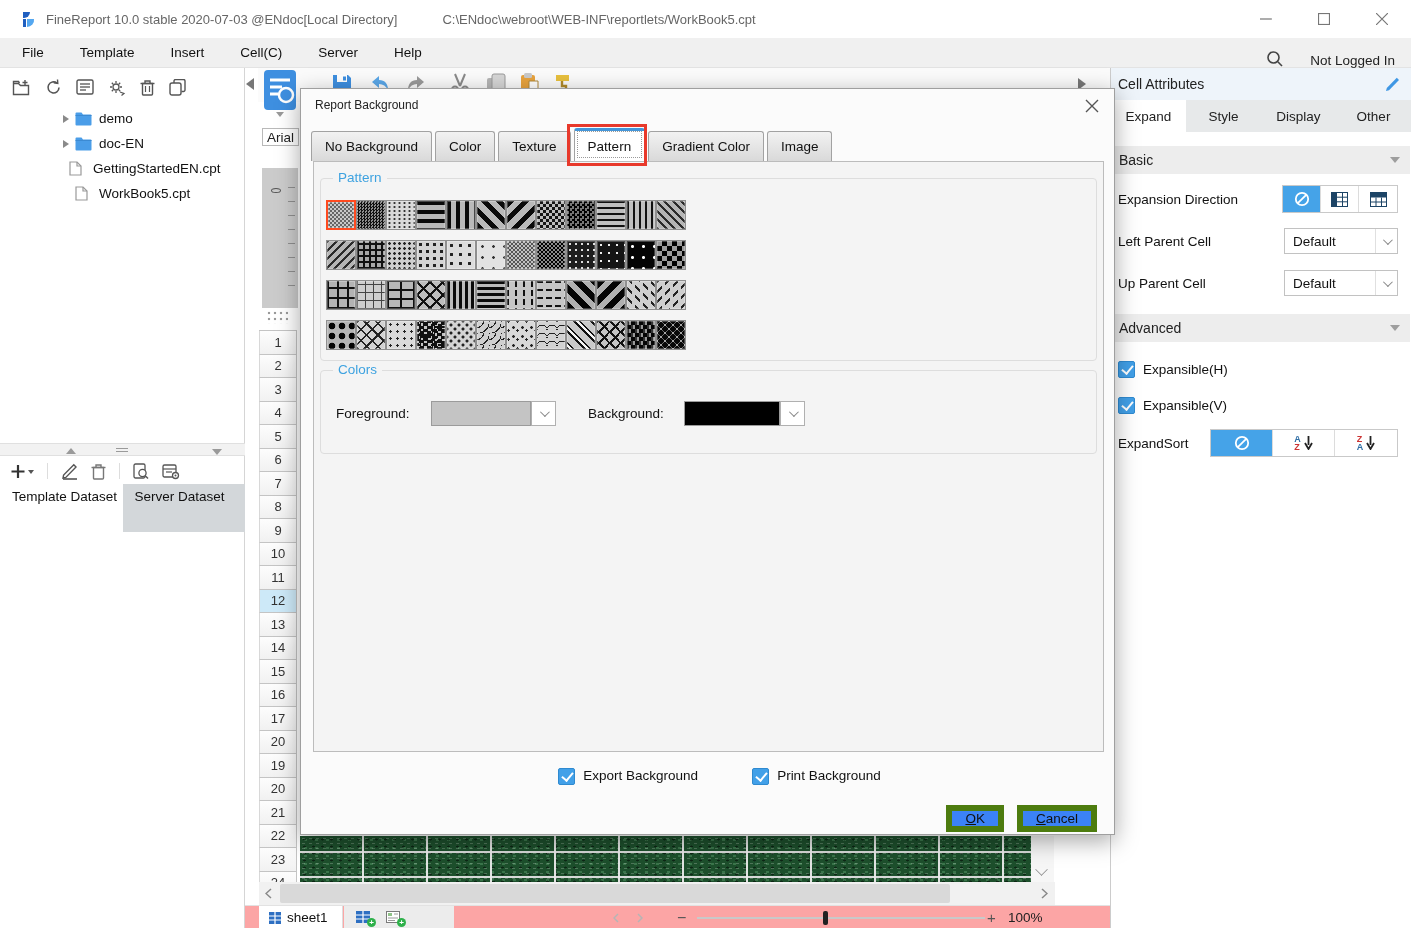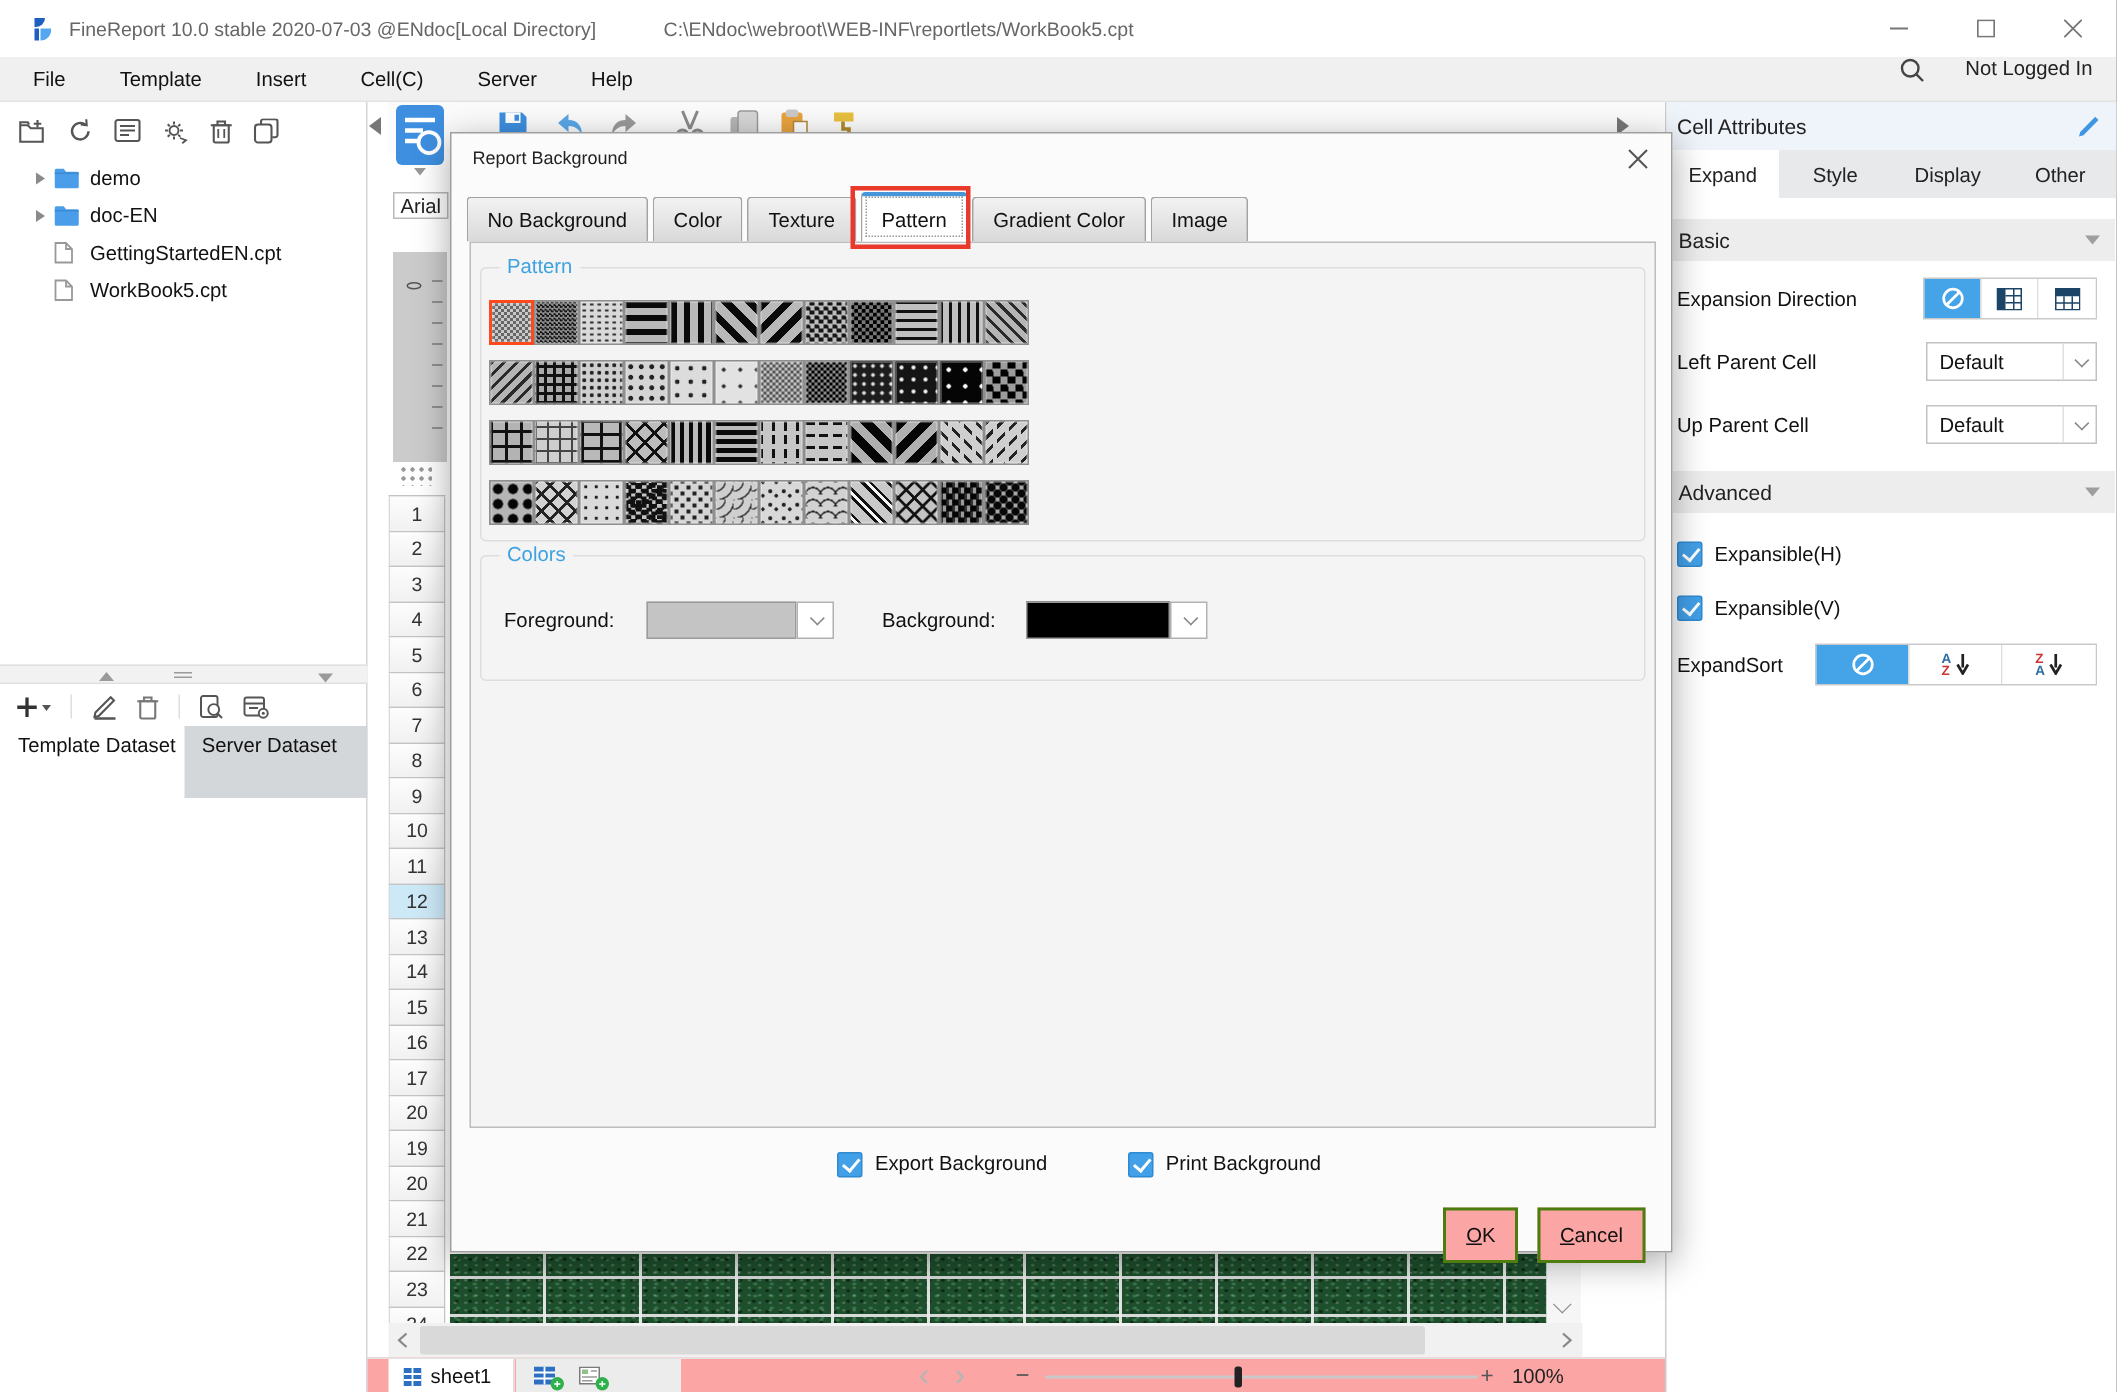--- a/index.html
+++ b/index.html
@@ -12,27 +12,27 @@
   #logo{margin-left:20px;width:17px;height:17px;flex:0 0 auto;}
   #win-title{margin-left:9px;color:#666;font-size:13px;white-space:nowrap;}
   #win-path{margin-left:45px;color:#666;font-size:13px;white-space:nowrap;}
   #win-controls{position:absolute;right:0;top:0;height:38px;display:flex;}
   .wbtn{width:58px;height:38px;display:flex;align-items:center;justify-content:center;color:#777;}
 
   
   #menubar{left:0;top:38px;width:1411px;height:30px;background:#f0f0f0;display:flex;align-items:center;border-bottom:1px solid #e3e3e3;}
   #menu-items{display:flex;margin-left:22px;gap:36px;}
   #menu-items span{font-size:13.5px;color:#111;}
-  #login-area{position:absolute;right:16px;top:38px;height:30px;display:flex;align-items:flex-start;gap:26px;}
+  #login-area{position:absolute;right:16px;top:38px;height:30px;display:flex;align-items:flex-end;gap:26px;}
   #login-label{font-size:13.5px;color:#222;}
 
   
   #left-panel{left:0;top:68px;width:245px;height:860px;background:#fff;border-right:1px solid #d5d5d5;}
   #lp-toolbar{position:absolute;left:0;top:4px;width:245px;height:30px;display:flex;align-items:center;gap:14px;padding-left:12px;color:#555;}
-  #tree{position:absolute;left:0;top:38px;width:205px;}
+  #tree{position:absolute;left:0;top:38px;width:205px;padding-left:39px;}
   .tree-row{height:25px;display:flex;align-items:center;}
   .tree-caret{width:0;height:0;border-style:solid;border-width:4px 0 4px 6px;border-color:transparent transparent transparent #8a8a8a;margin-left:24px;}
   .tree-caret.none{border:none;width:6px;}
   .tree-icon{margin-left:6px;width:17px;height:15px;flex:0 0 auto;}
   .tree-label{margin-left:7px;font-size:13.5px;color:#111;}
   #lp-splitter{position:absolute;left:0;top:375px;width:245px;height:13px;background:#f2f2f2;border-top:1px solid #e0e0e0;border-bottom:1px solid #e0e0e0;}
   .spl-up{position:absolute;left:66px;top:4px;width:0;height:0;border:5px solid transparent;border-bottom:6px solid #9a9a9a;border-top:none;}
   .spl-eq{position:absolute;left:116px;top:4px;width:12px;height:4px;border-top:1.5px solid #9a9a9a;border-bottom:1.5px solid #9a9a9a;}
   .spl-dn{position:absolute;left:212px;top:5px;width:0;height:0;border:5px solid transparent;border-top:6px solid #9a9a9a;border-bottom:none;}
   #ds-toolbar{position:absolute;left:0;top:390px;width:245px;height:26px;display:flex;align-items:center;gap:13px;padding-left:10px;color:#666;}
@@ -129,21 +129,21 @@
   .pat-row{position:absolute;left:5px;display:flex;}
   .pattern-swatch{width:30px;height:30px;border:1px solid #8f8f8f;box-shadow:inset 0 0 0 1px rgba(255,255,255,.25);}
   .pattern-swatch.selected{border:2px solid #ff4a1f;}
   #colors-row{position:absolute;left:0;top:30px;width:777px;height:30px;}
   .color-label{position:absolute;top:5px;font-size:13.5px;color:#111;}
   .color-swatch{position:absolute;top:0;height:25px;border:1px solid #9b9b9b;}
   .color-dd{position:absolute;top:0;width:25px;height:25px;background:#fff;border:1px solid #b0b0b0;display:flex;align-items:center;justify-content:center;}
   #dlg-checkboxes{position:absolute;left:0;top:679px;width:815px;display:flex;justify-content:center;gap:32px;}
   .dlg-cb{display:flex;align-items:flex-start;margin-left:22px;}
   #dlg-buttons{position:absolute;right:17px;top:716px;display:flex;gap:13px;}
-  .dlg-btn{height:37px;background:#fca5a5;border:2px solid #4d7c0f;display:flex;align-items:center;justify-content:center;font-size:13.5px;padding:0 13px;color:#111;}
+  .dlg-btn{height:27px;background:#3b82f6;border:6px solid #4d7c0f;display:flex;align-items:center;justify-content:center;font-size:13.5px;padding:0 13px;color:#111;}
   .u{text-decoration:underline;}
 
   svg{display:block;}
 </style>
 </head>
 <body>
 
 <div id="app">
 
   <div id="titlebar" class="abs">

